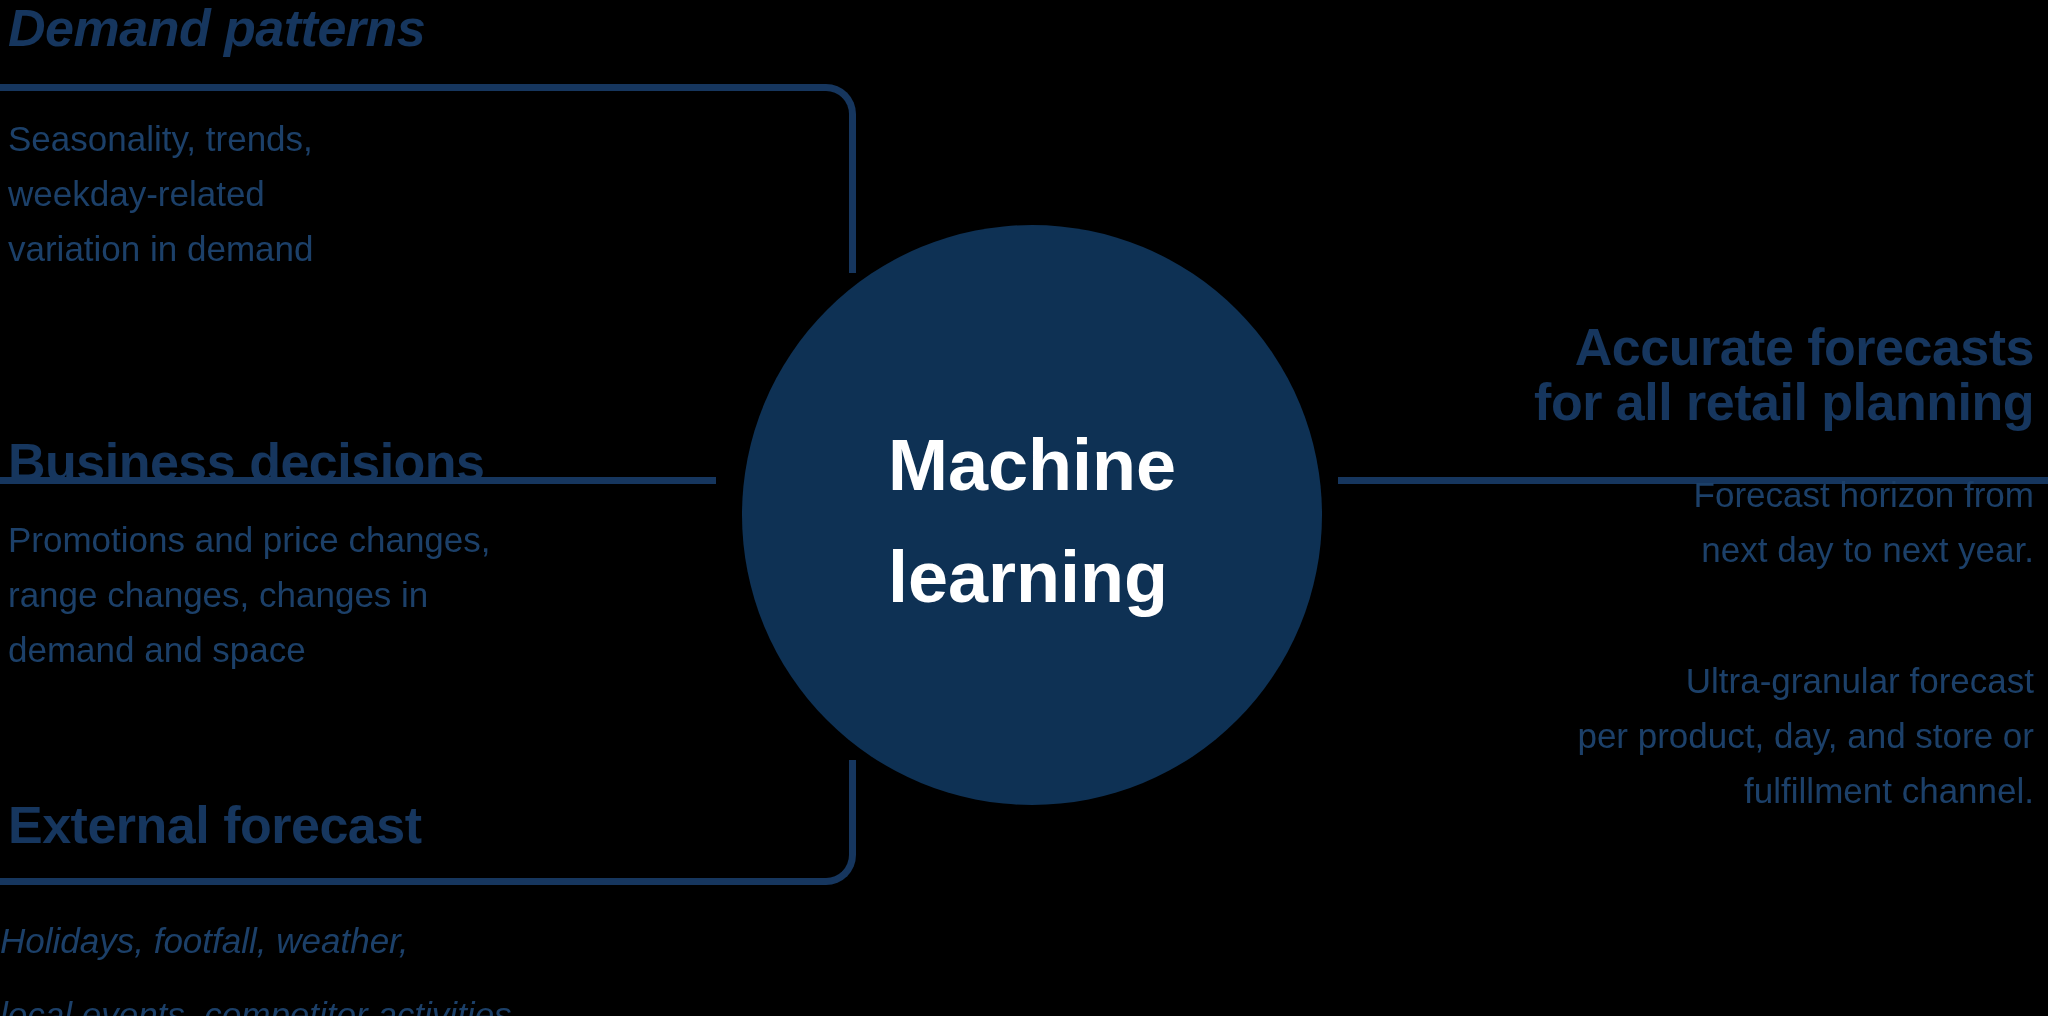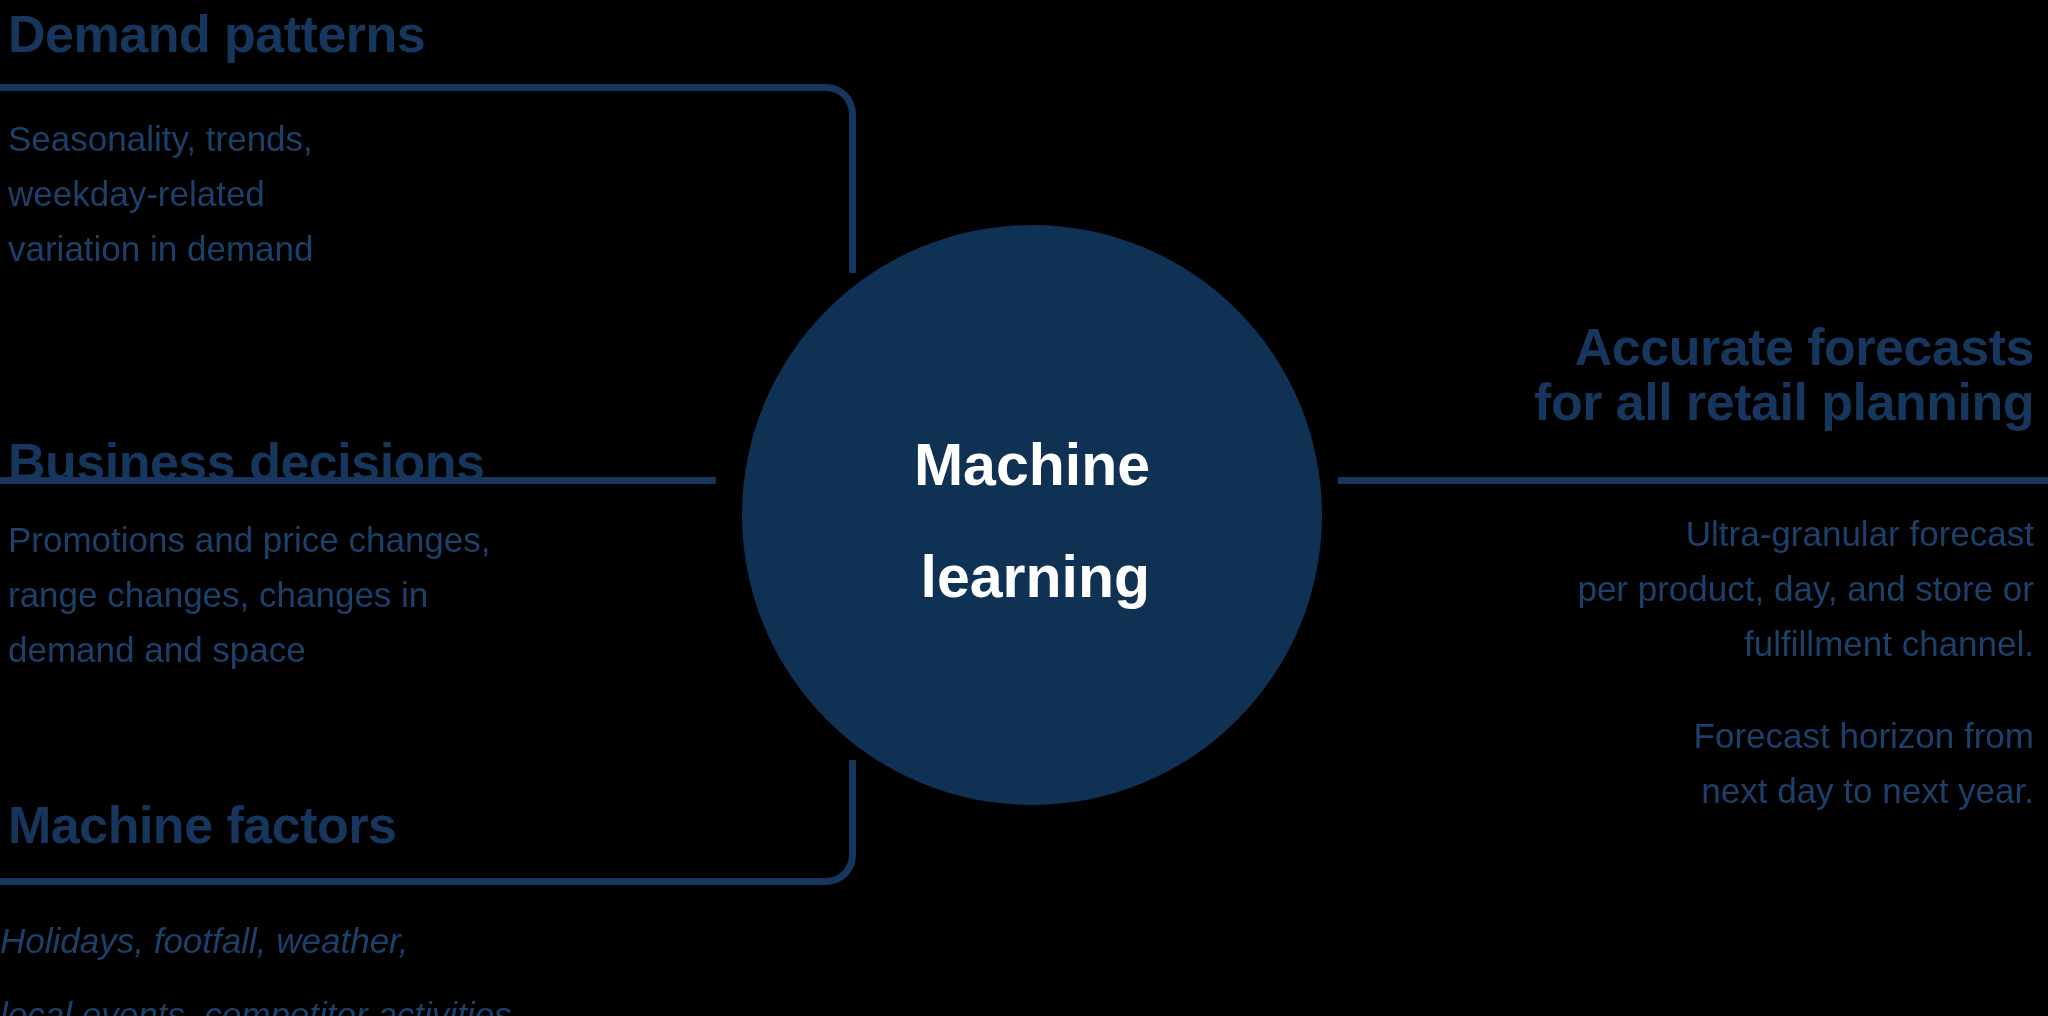--- a/index.html
+++ b/index.html
@@ -22,21 +22,21 @@
   }
   .body-text{
     position:absolute;
     color:#1C4069;
     font-size:35px;
     font-weight:400;
     line-height:55px;
     white-space:pre-line;
   }
   
-  .h-demand{left:8px;top:6px;}
+  .h-demand{left:8px;top:0;font-style:italic;}
   .p-demand{left:8px;top:111px;}
   .h-business{left:8px;top:397px;margin-top:37px;}
   .p-business{left:8px;top:512px;}
   .h-external{left:8px;top:797px;}
   .p-external{left:0;top:904px;line-height:74px;font-style:italic;}
 
   
   .bracket-top{
     position:absolute;left:0;top:84px;
     width:849px;height:182px;
@@ -65,24 +65,24 @@
   
   .circle{
     position:absolute;left:742px;top:225px;
     width:580px;height:580px;
     background:#0E3154;
     border-radius:50%;
     display:flex;align-items:center;justify-content:center;
   }
   .circle-label{
     color:#FFFFFF;
-    font-size:59px;
+    font-size:72px;
     font-weight:700;
     line-height:112px;
-    text-align:right;
+    text-align:left;
     white-space:pre-line;
     padding-top:12px;
   }
 
   
   .right-col{
     position:absolute;right:14px;top:320px;
     text-align:right;
   }
   .h-right{
@@ -115,37 +115,37 @@
 variation in demand</div>
 
   <div class="heading h-business">Business decisions</div>
 
   <div class="line-mid-left"></div>
 
   <div class="body-text p-business">Promotions and price changes,
 range changes, changes in
 demand and space</div>
 
-  <div class="heading h-external">Machine factors</div>
+  <div class="heading h-external">External forecast</div>
 
   <div class="bracket-bottom"></div>
 
   <div class="body-text p-external">Holidays, footfall, weather,
 local events, competitor activities</div>
 
   <div class="circle">
     <div class="circle-label">Machine
 learning</div>
   </div>
 
   <div class="line-mid-right"></div>
 
   <div class="right-col">
     <div class="heading h-right">Accurate forecasts
 for all retail planning</div>
+    <div class="body-text p-right2">Forecast horizon from
+next day to next year.</div>
     <div class="body-text p-right1">Ultra-granular forecast
 per product, day, and store or
 fulfillment channel.</div>
-    <div class="body-text p-right2">Forecast horizon from
-next day to next year.</div>
   </div>
 
 </div>
 
 </body></html>

